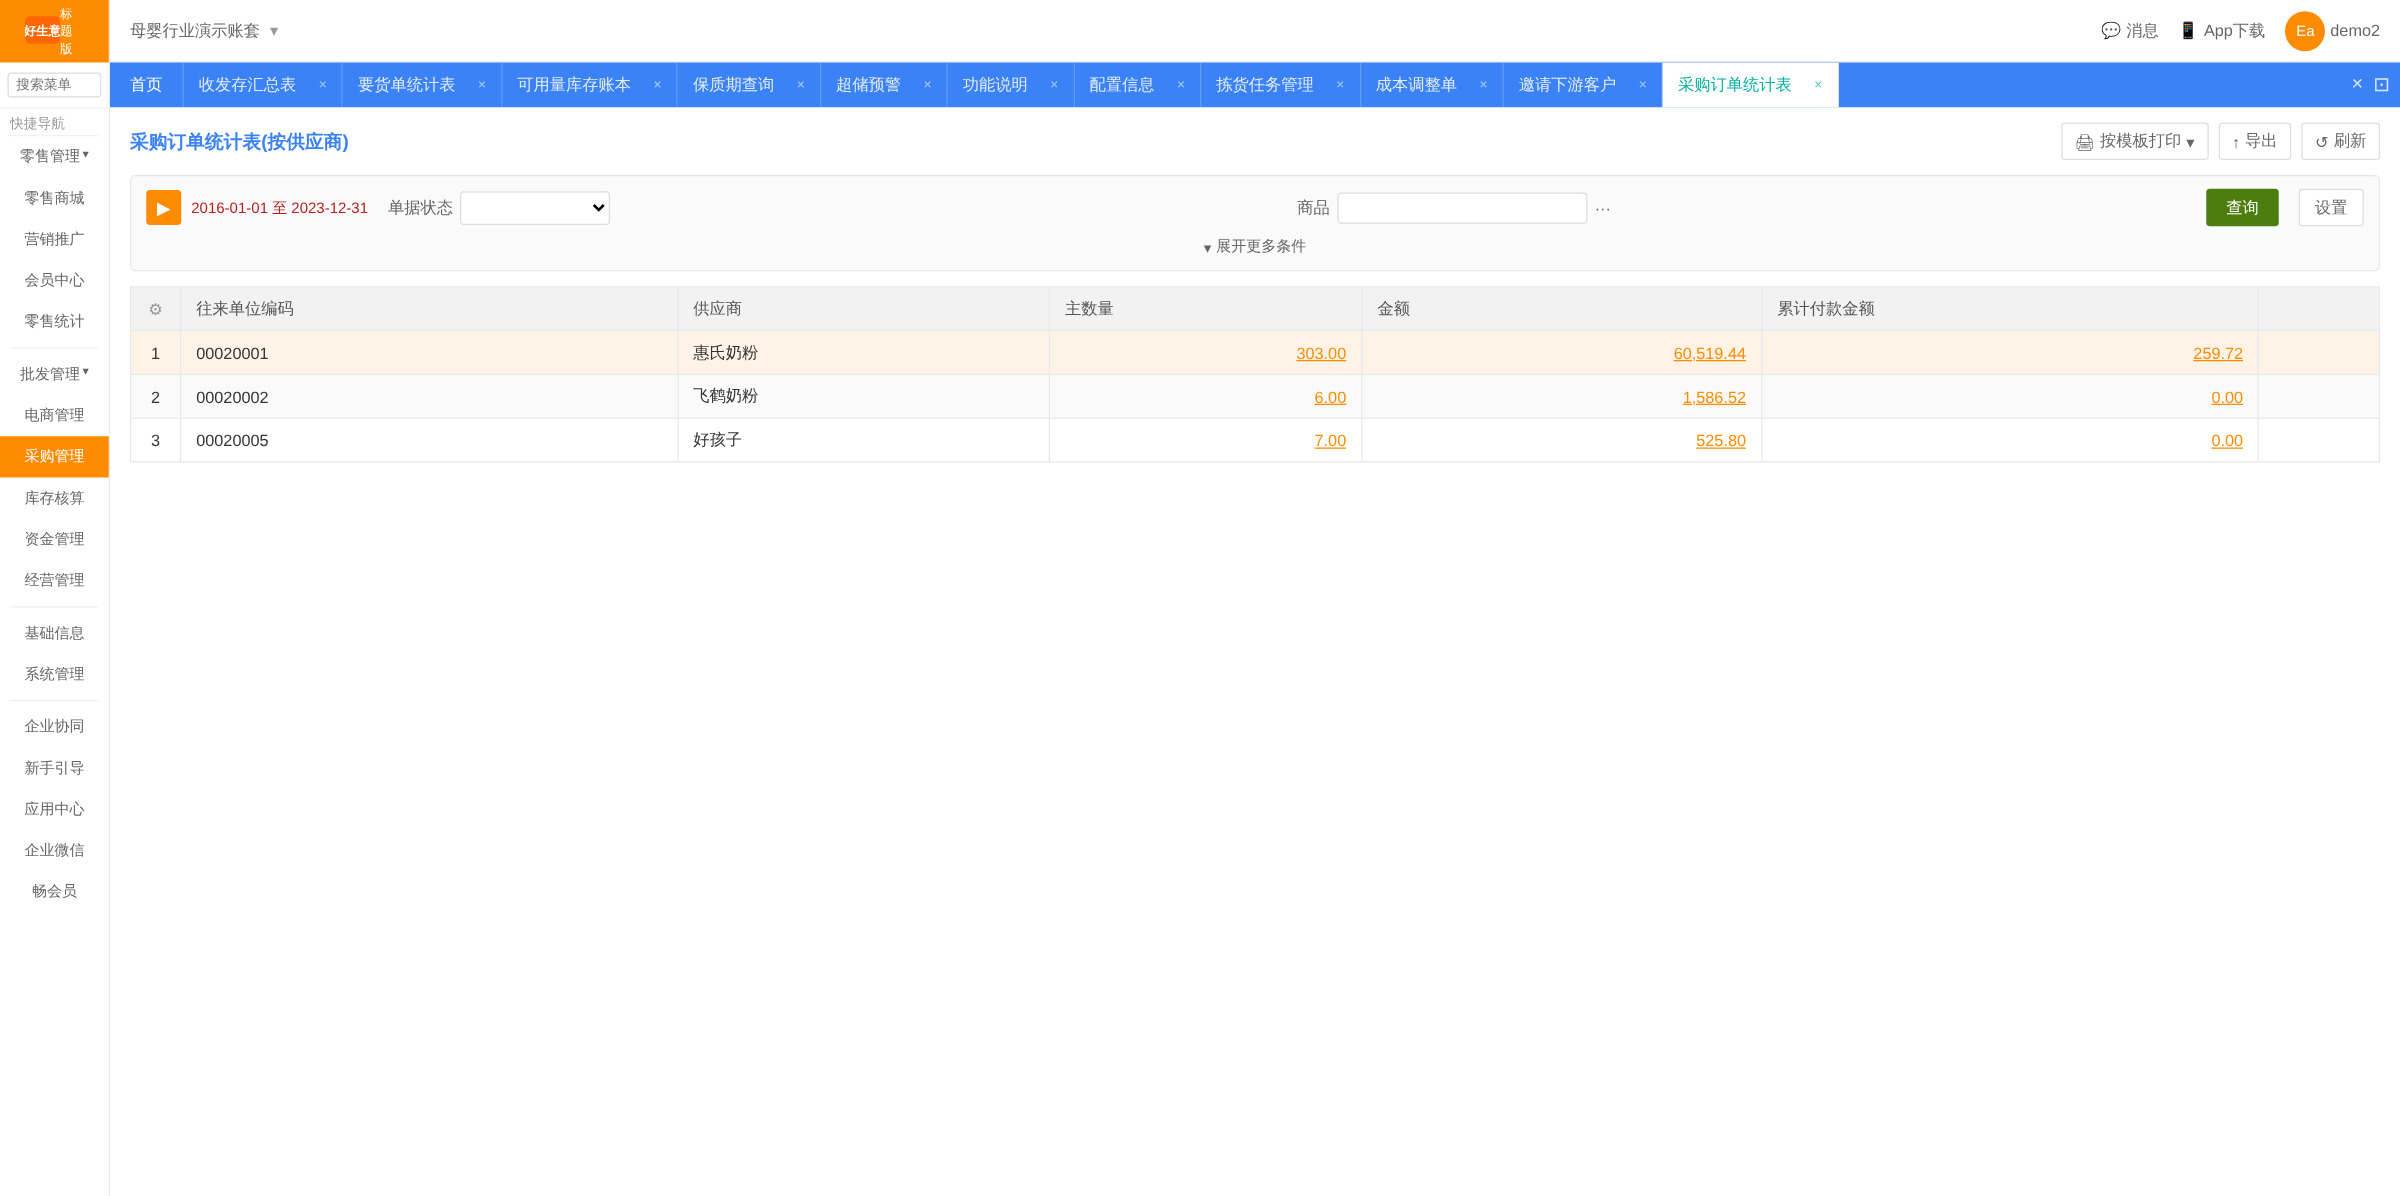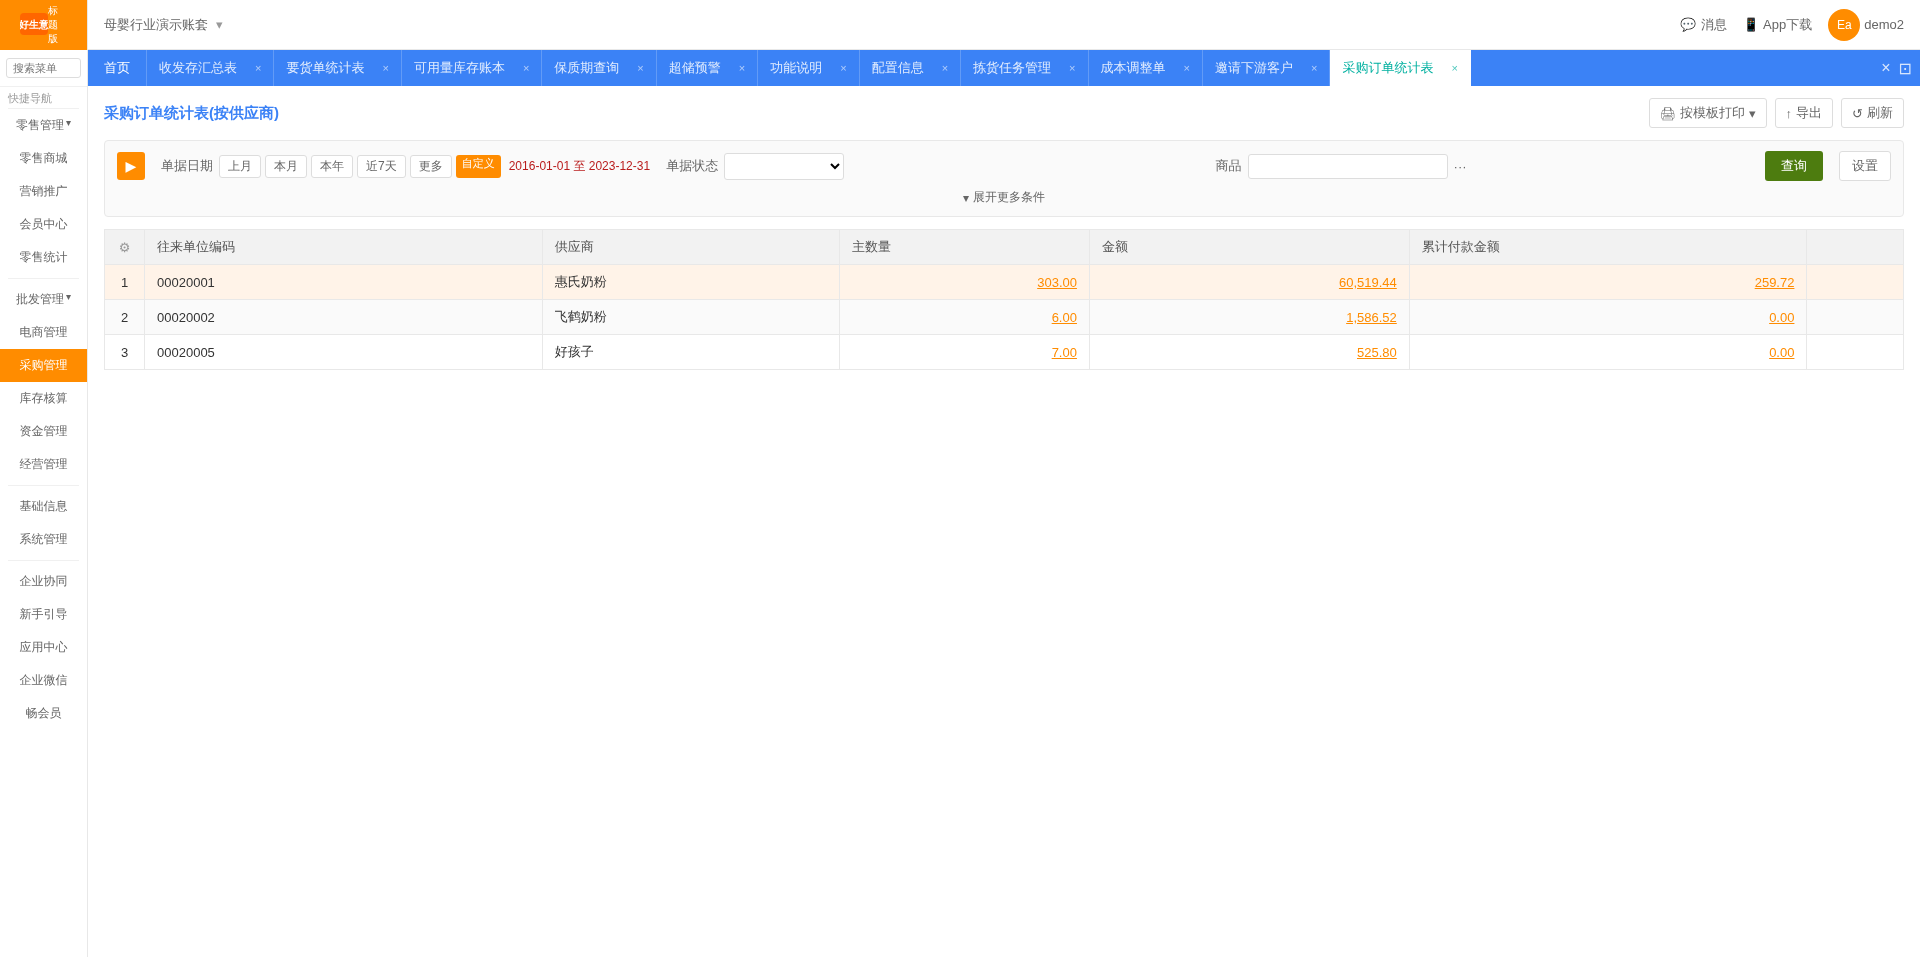--- a/index.html
+++ b/index.html
@@ -602,31 +602,20 @@
             <span>刷新</span>
           </button>
         </div>
       </div>
 
       <div class="filter-area">
         <div class="filter-row">
           <button class="filter-toggle">
             <span>▶</span>
           </button>
-          <div class="filter-group">
-            <span class="filter-label">单据日期</span>
-            <div class="filter-quick-btns">
-              <button class="filter-quick-btn">上月</button>
-              <button class="filter-quick-btn">本月</button>
-              <button class="filter-quick-btn">本年</button>
-              <button class="filter-quick-btn">近7天</button>
-              <button class="filter-quick-btn">更多</button>
-              <span class="filter-badge">自定义</span>
-            </div>
-          </div>
           <div style="margin-left:-8px;">
             <span class="filter-date-range">2016-01-01 至 2023-12-31</span>
           </div>
 
           <div class="filter-select-group">
             <span class="filter-label">单据状态</span>
             <select class="filter-select">
               <option value=""></option>
             </select>
           </div>

